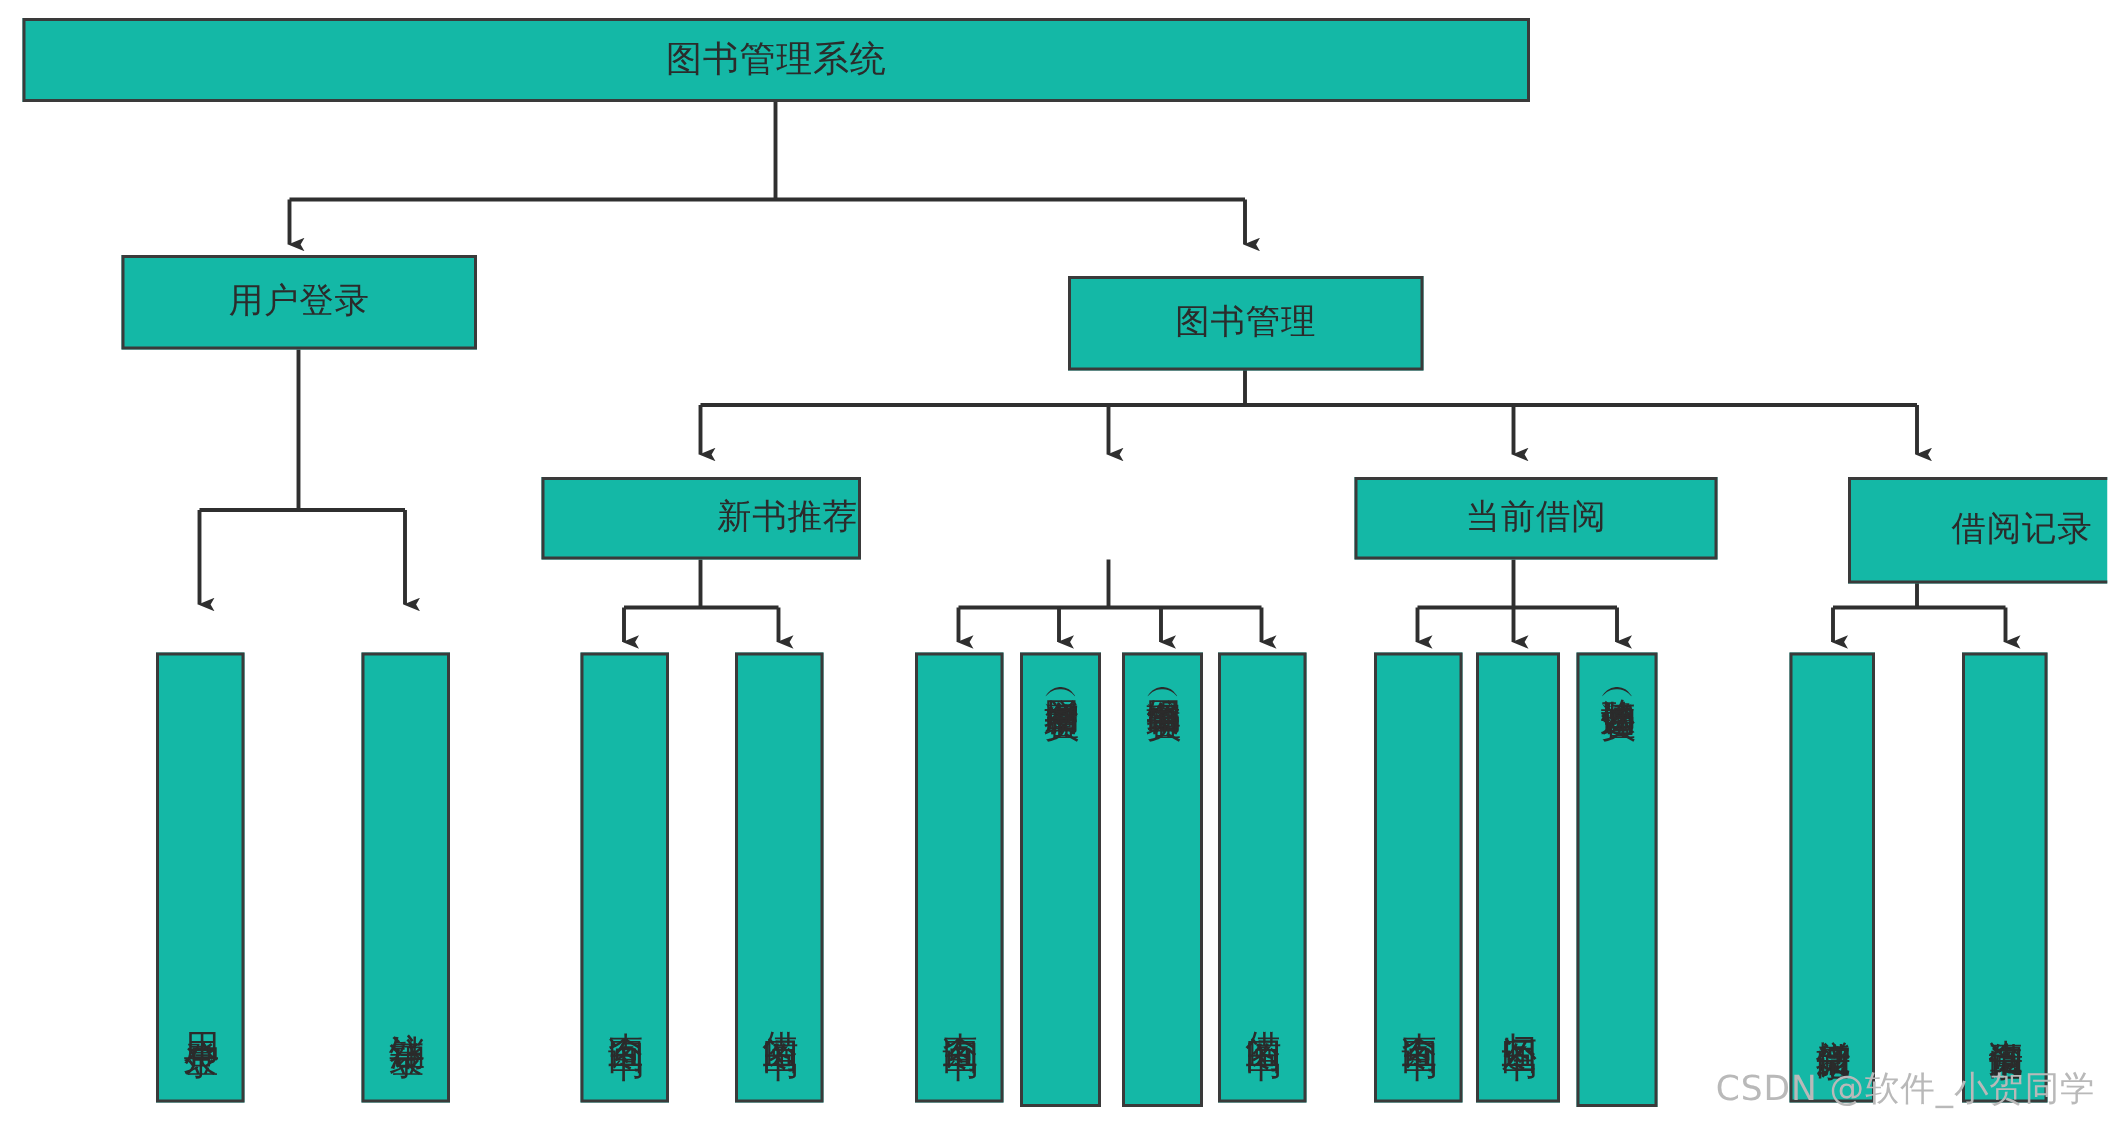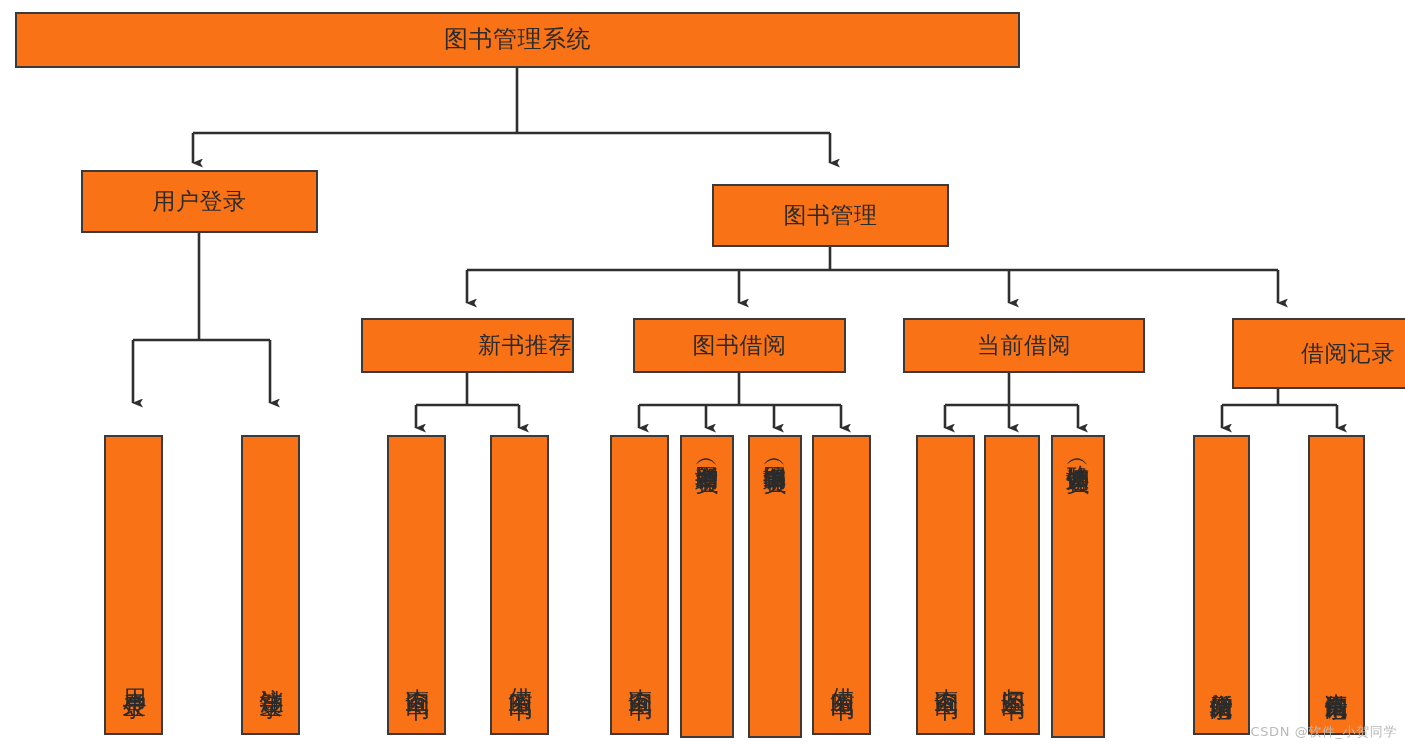--- a/index.html
+++ b/index.html
@@ -23,21 +23,21 @@
     position: absolute;
     left: 0;
     top: 0;
     width: 1405px;
     height: 747px;
     pointer-events: none;
   }
   .node {
     position: absolute;
     box-sizing: border-box;
-    background: #f97316;
+    background: #14b8a6;
     border: 2.5px solid #3a3a3a;
     display: flex;
     align-items: center;
     justify-content: center;
     overflow: hidden;
   }
   .node-label {
     display: block;
     text-align: center;
     color: #2b2b2b;
@@ -72,21 +72,21 @@
     white-space: nowrap;
   }
   .node.vertical.narrow .node-label {
     font-size: 23px;
     letter-spacing: 1px;
   }
   #watermark {
     position: absolute;
     right: 8px;
     bottom: 6px;
-    font-size: 13px;
+    font-size: 23px;
     color: #b9b9b9;
     letter-spacing: 0.6px;
     white-space: nowrap;
   }
 </style>
 </head>
 <body>
 
 <div id="diagram-root">
 
@@ -150,23 +150,20 @@
   <div class="node horizontal" style="left:81px; top:170px; width:237px; height:63px;">
     <span class="node-label">用户登录</span>
   </div>
   <div class="node horizontal" style="left:712px; top:184px; width:237px; height:63px;">
     <span class="node-label">图书管理</span>
   </div>
 
   <div class="node horizontal" style="left:361px; top:318px; width:213px; height:55px;justify-content:flex-end;">
     <span class="node-label">新书推荐</span>
   </div>
-  <div class="node horizontal" style="left:633px; top:318px; width:213px; height:55px;">
-    <span class="node-label">图书借阅</span>
-  </div>
   <div class="node horizontal" style="left:903px; top:318px; width:242px; height:55px;">
     <span class="node-label">当前借阅</span>
   </div>
   <div class="node horizontal" style="left:1232px; top:318px; width:213px; height:71px;padding-left:19px;">
     <span class="node-label">借阅记录</span>
   </div>
 
   <div class="node vertical" style="left:104px; top:435px; width:59px; height:300px;">
     <span class="node-label">用户登录</span>
   </div>

